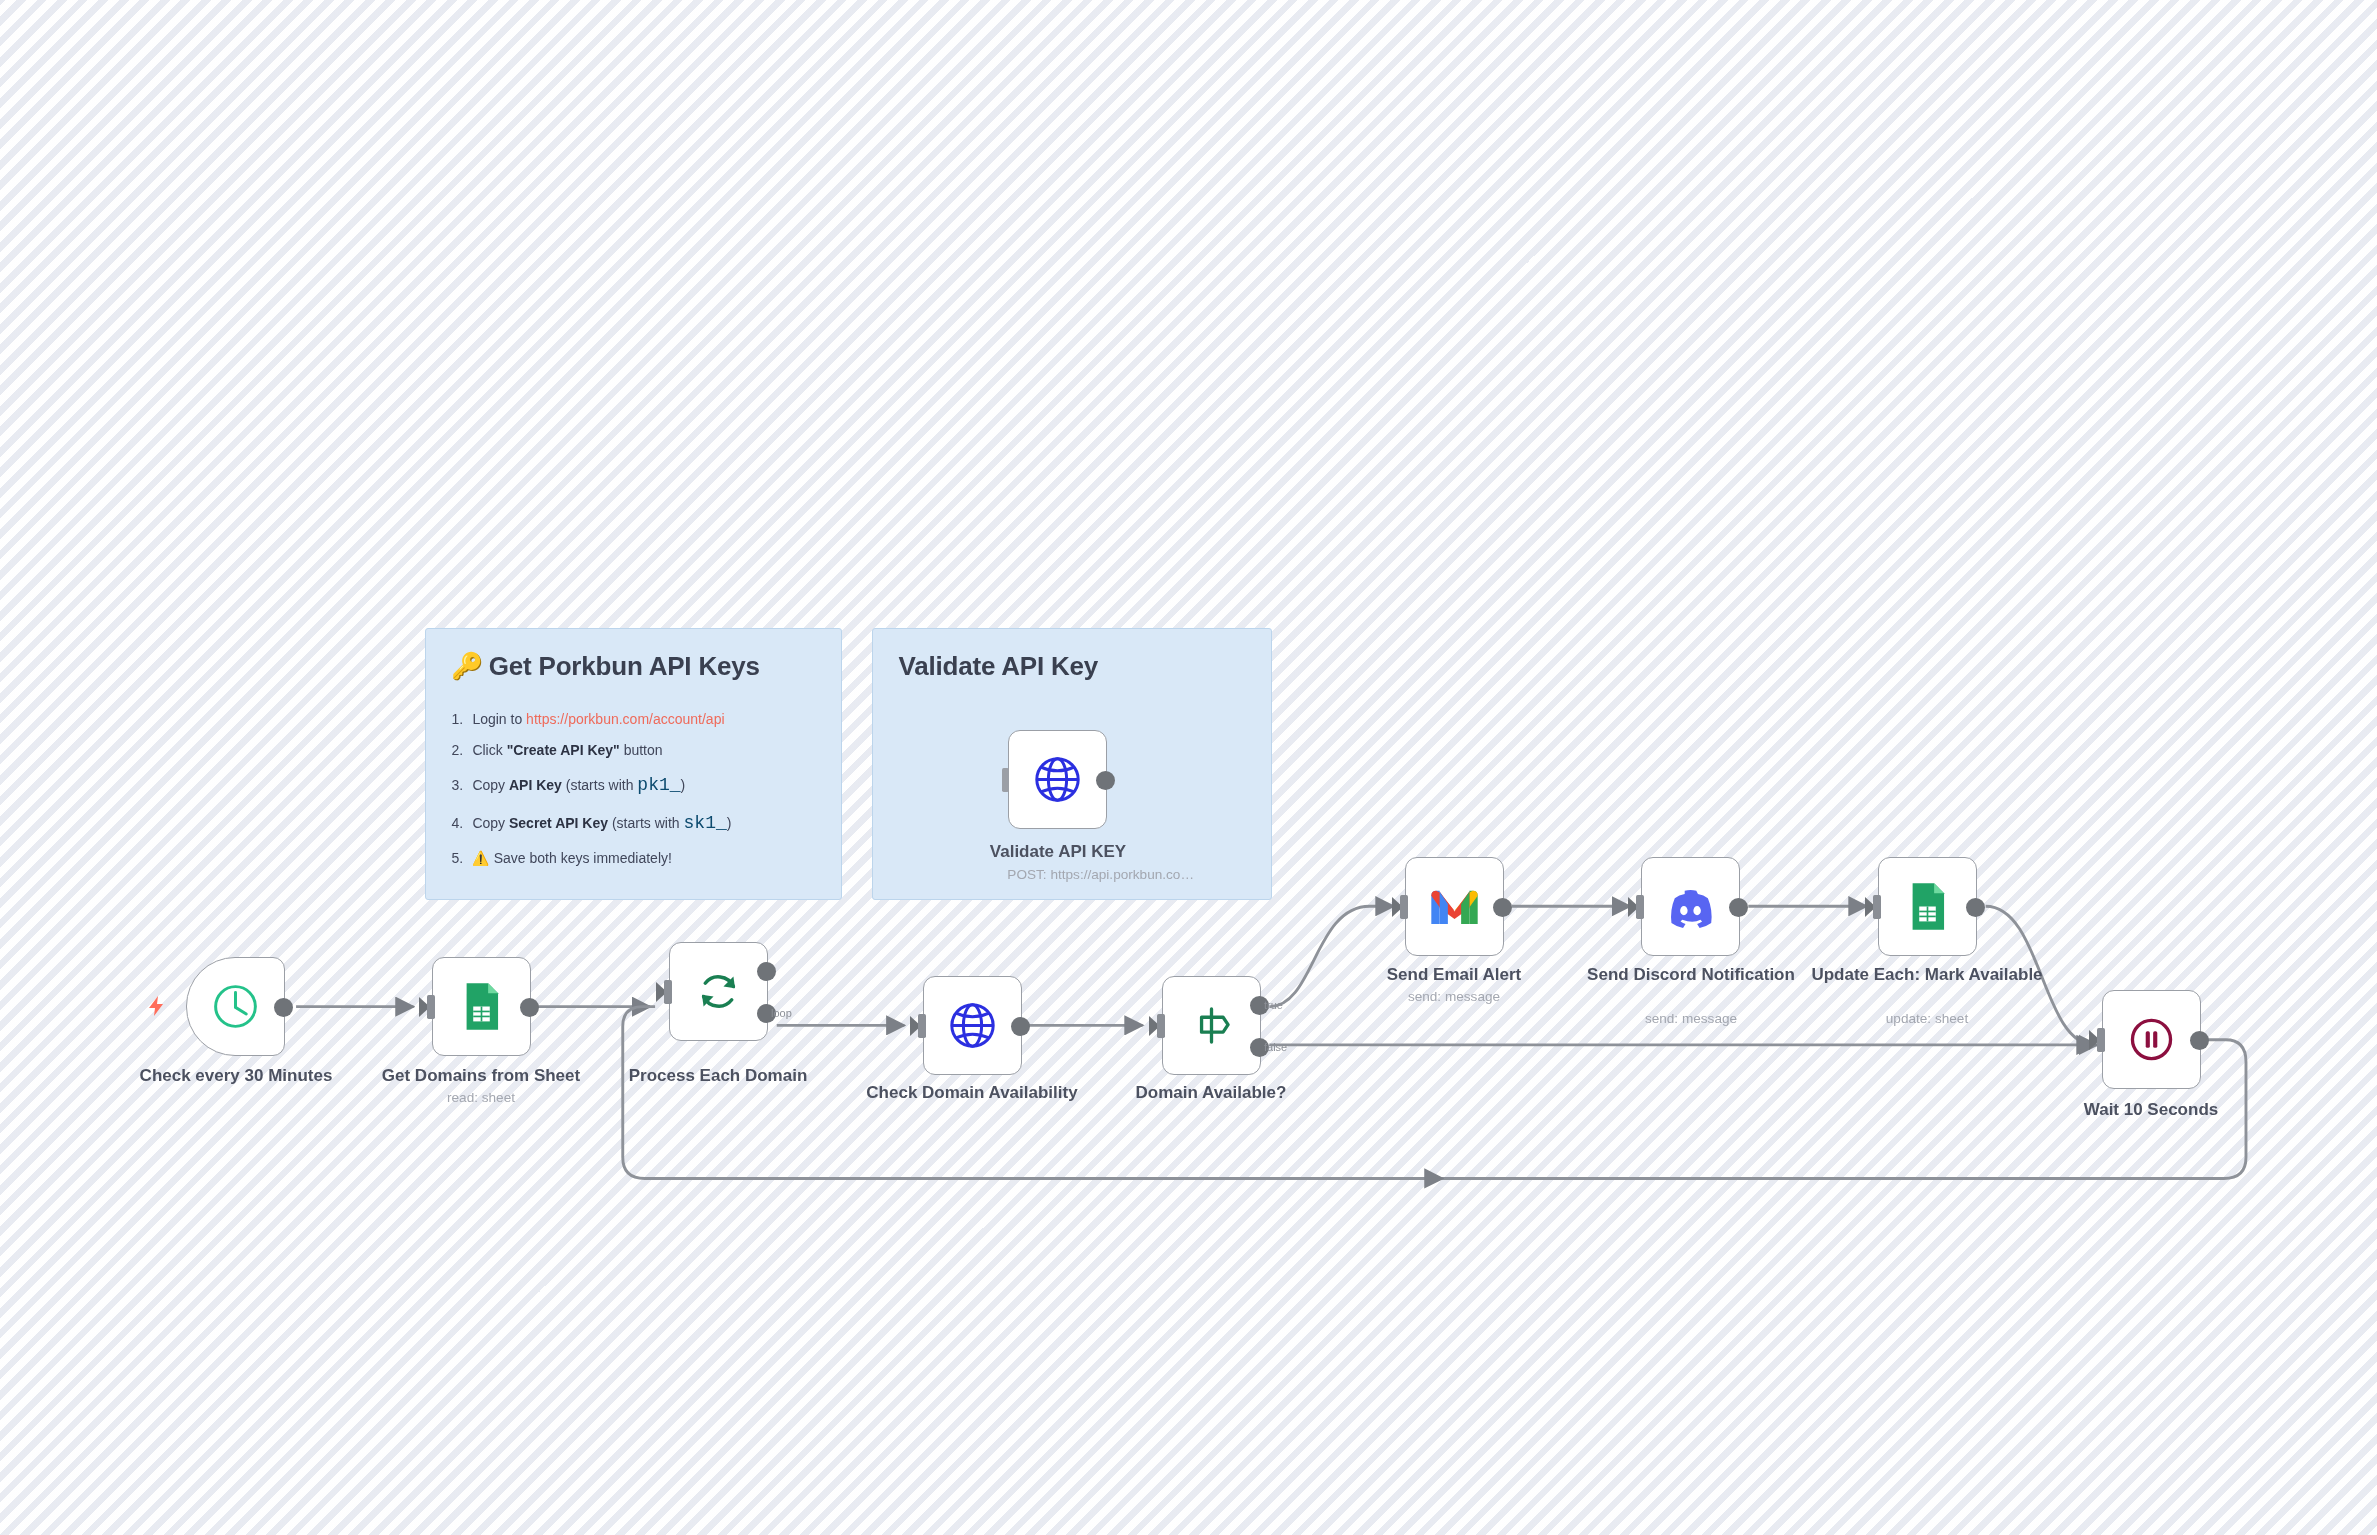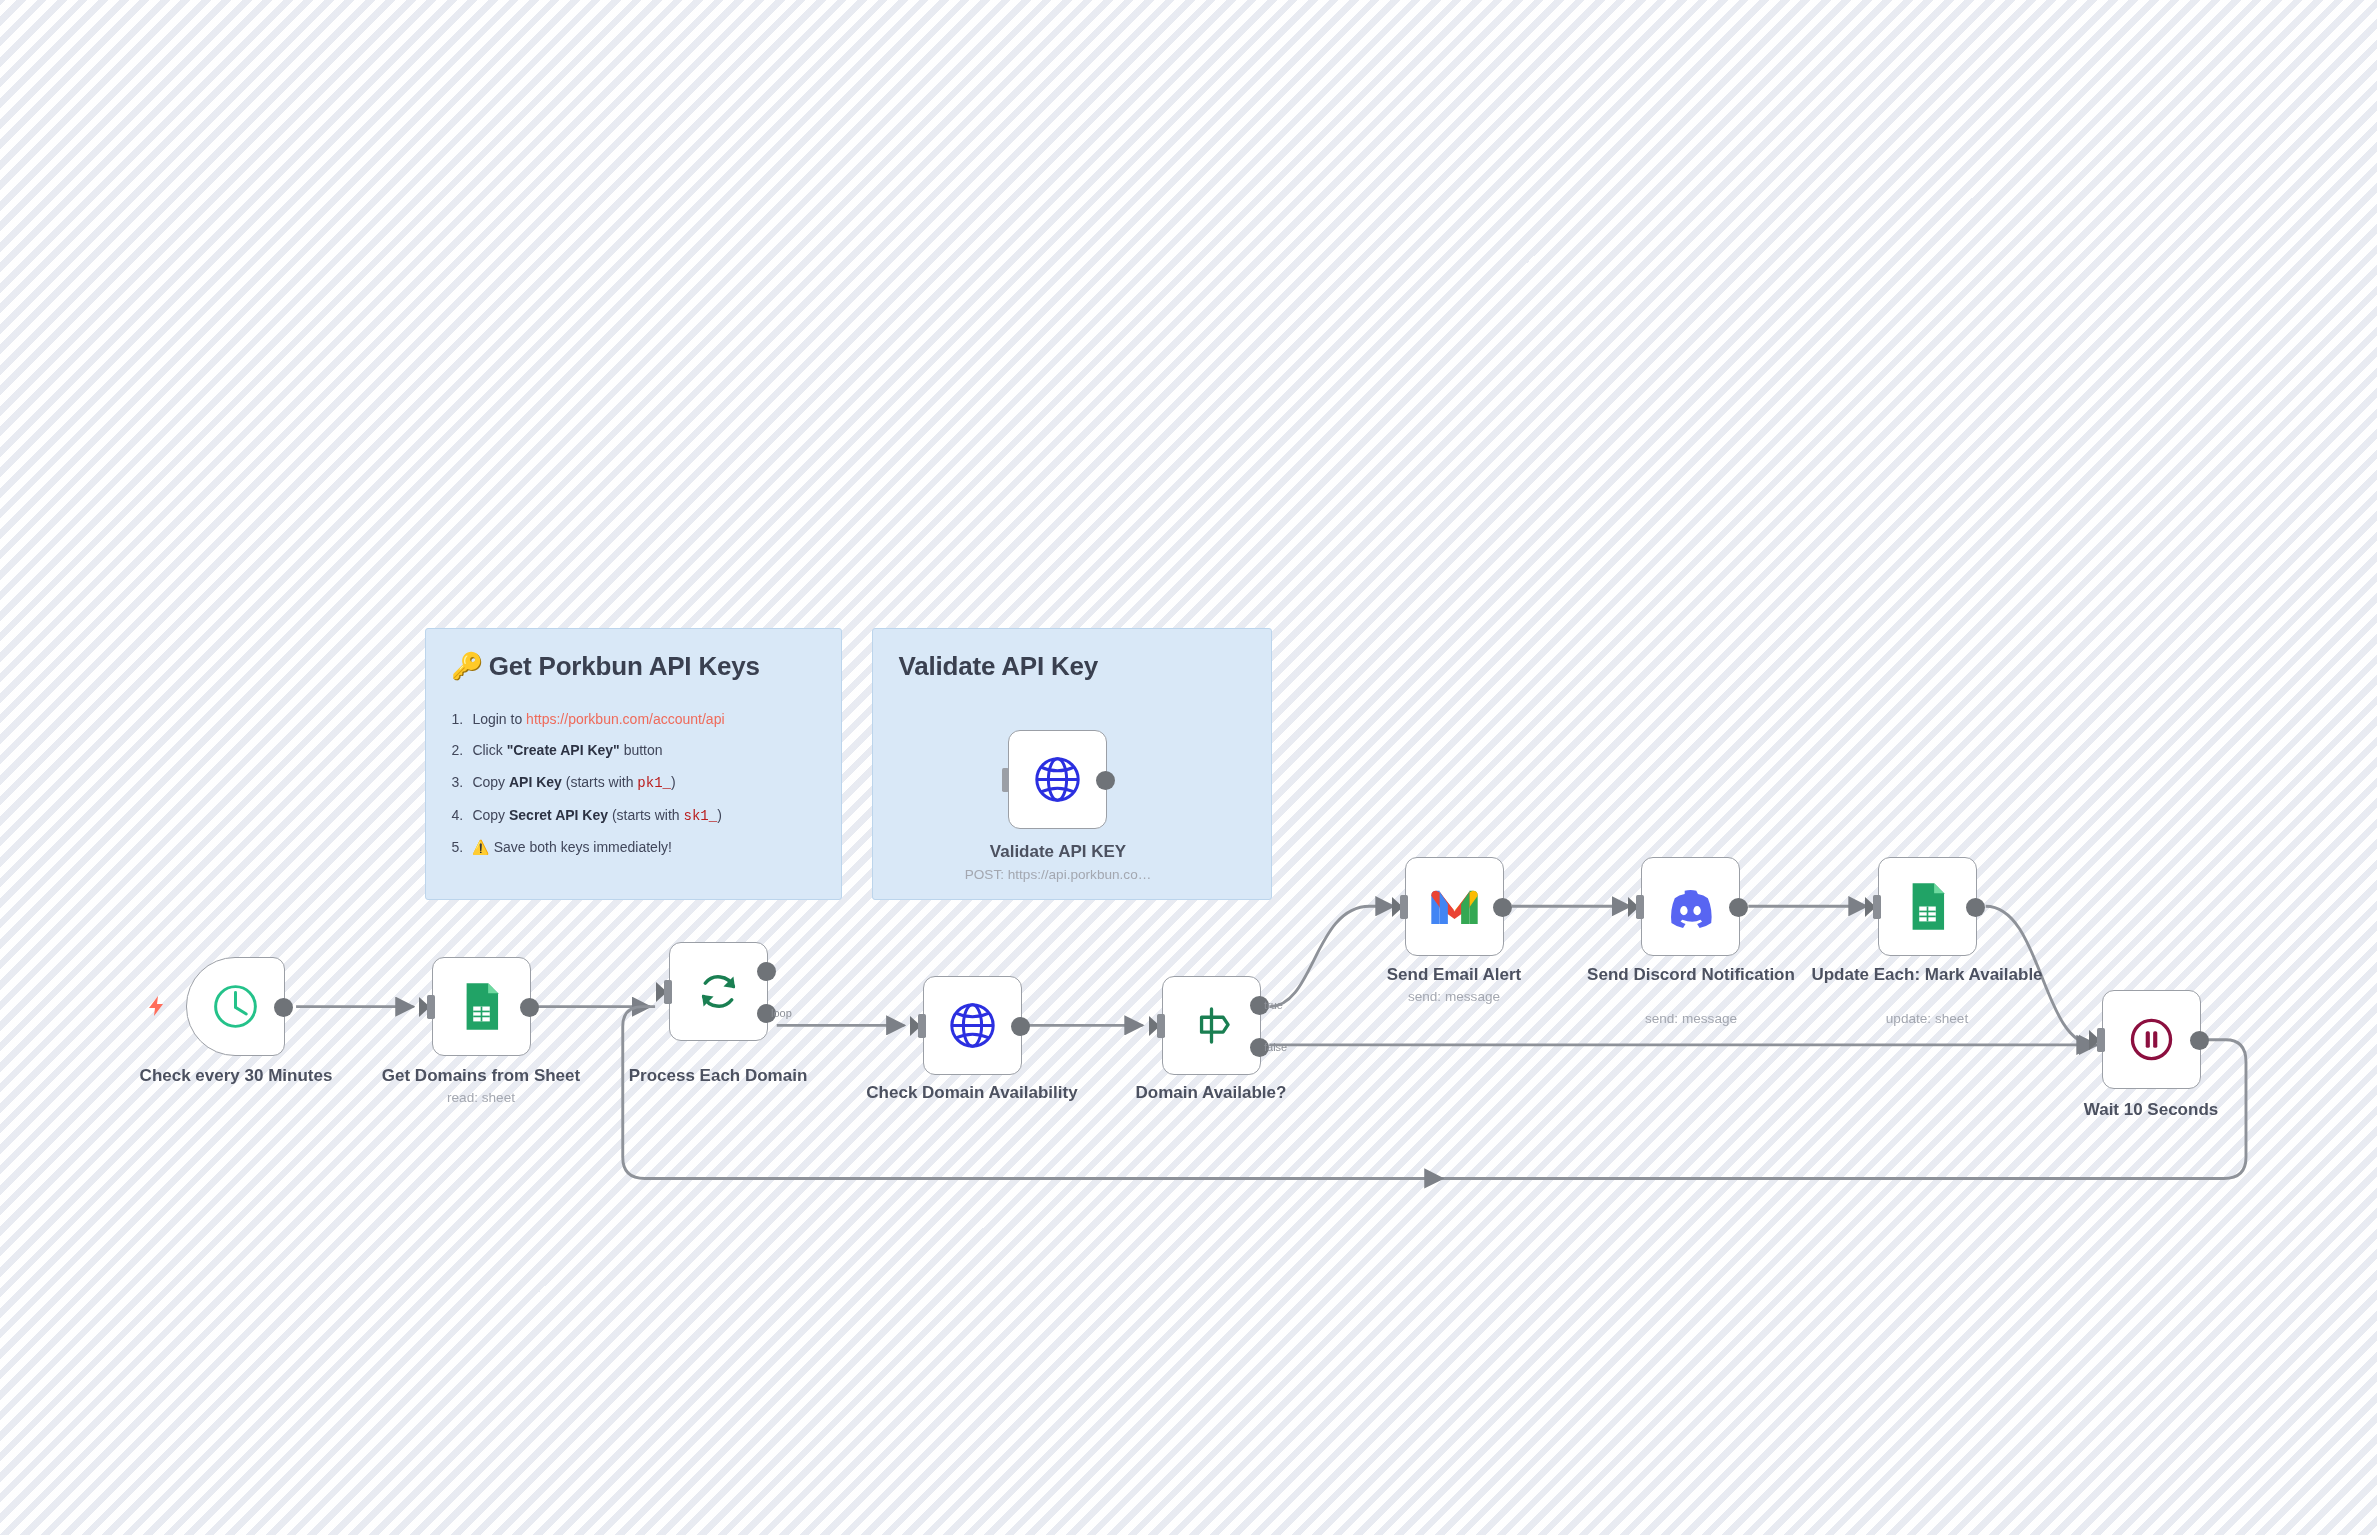--- a/index.html
+++ b/index.html
@@ -60,21 +60,21 @@
     padding: 0;
     list-style: none;
     font-size: 14px;
     color: #40465a;
     line-height: 1.62;
   }
   .sticky-list li { white-space: nowrap; margin-top: 9px; }
   .sticky-list .num { display: inline-block; min-width: 17px; }
   .lnk { color: #ef6a5a; }
   .bld { font-weight: bold; color: #2c3243; }
-  .mono { font-family: "Liberation Mono", monospace; color: #b91c1c; font-size: 14px; }
+  .mono { font-family: "Liberation Mono", monospace; color: #0c4a6e; font-size: 18px; }
 
   
   .node {
     position: absolute;
     width: 99px;
     height: 99px;
     background: #ffffff;
     border: 1.7px solid #9b9fa6;
     border-radius: 12px;
     box-sizing: border-box;
@@ -248,21 +248,21 @@
         <ellipse cx="32" cy="32" rx="11" ry="25"></ellipse>
         <line x1="7" y1="32" x2="57" y2="32"></line>
         <path d="M 12 17 Q 32 26 52 17"></path>
         <path d="M 12 47 Q 32 38 52 47"></path>
       </g>
     </svg>
     <div class="in-bar flat"></div>
     <div class="port out"></div>
   </div>
   <div class="caption" style="left:922px; top:841px;">Validate API KEY</div>
-  <div class="subcaption" style="left:922px; top:866px;">POST: https://api.porkbun.co…</div>
+  <div class="subcaption" style="left:922px; top:866px;text-align:right;">POST: https://api.porkbun.co…</div>
 
   <svg class="bolt" style="left:145px; top:994px;" viewBox="0 0 24 24">
     <path d="M13 2 L4 14 h6 l-1 8 9-12 h-6 z" fill="#ff6d5a"></path>
   </svg>
   <div class="node trigger" style="left:186px; top:957px;">
     <svg class="glyph" viewBox="0 0 64 64">
       <g fill="none" stroke="#24c28a" stroke-width="3.6" stroke-linecap="round">
         <circle cx="32" cy="32" r="24"></circle>
         <path d="M 32 15 L 32 33 L 45 41"></path>
       </g>

